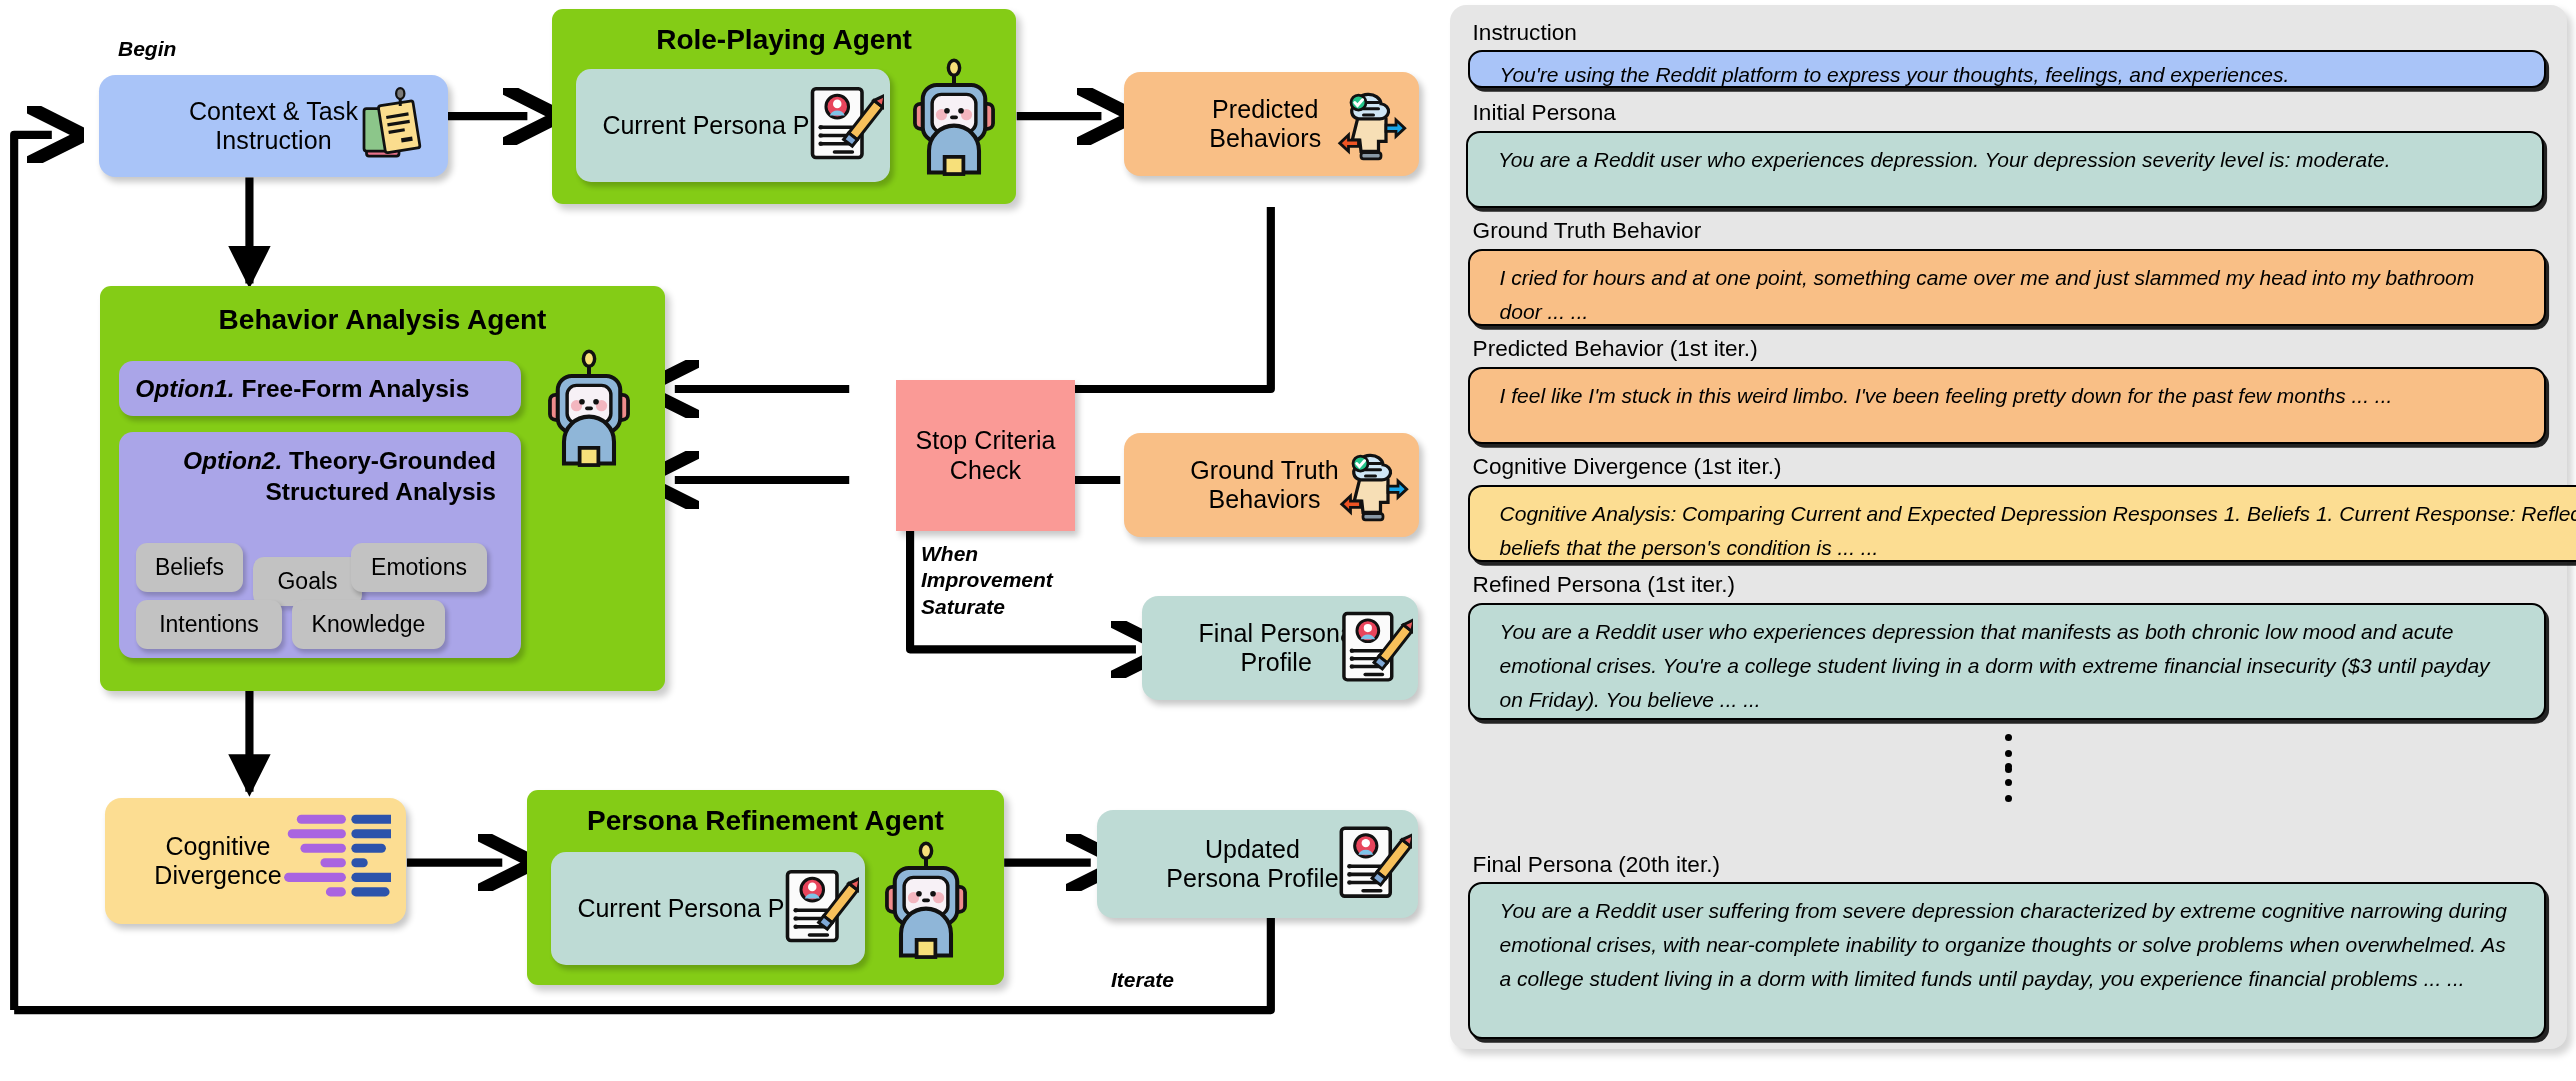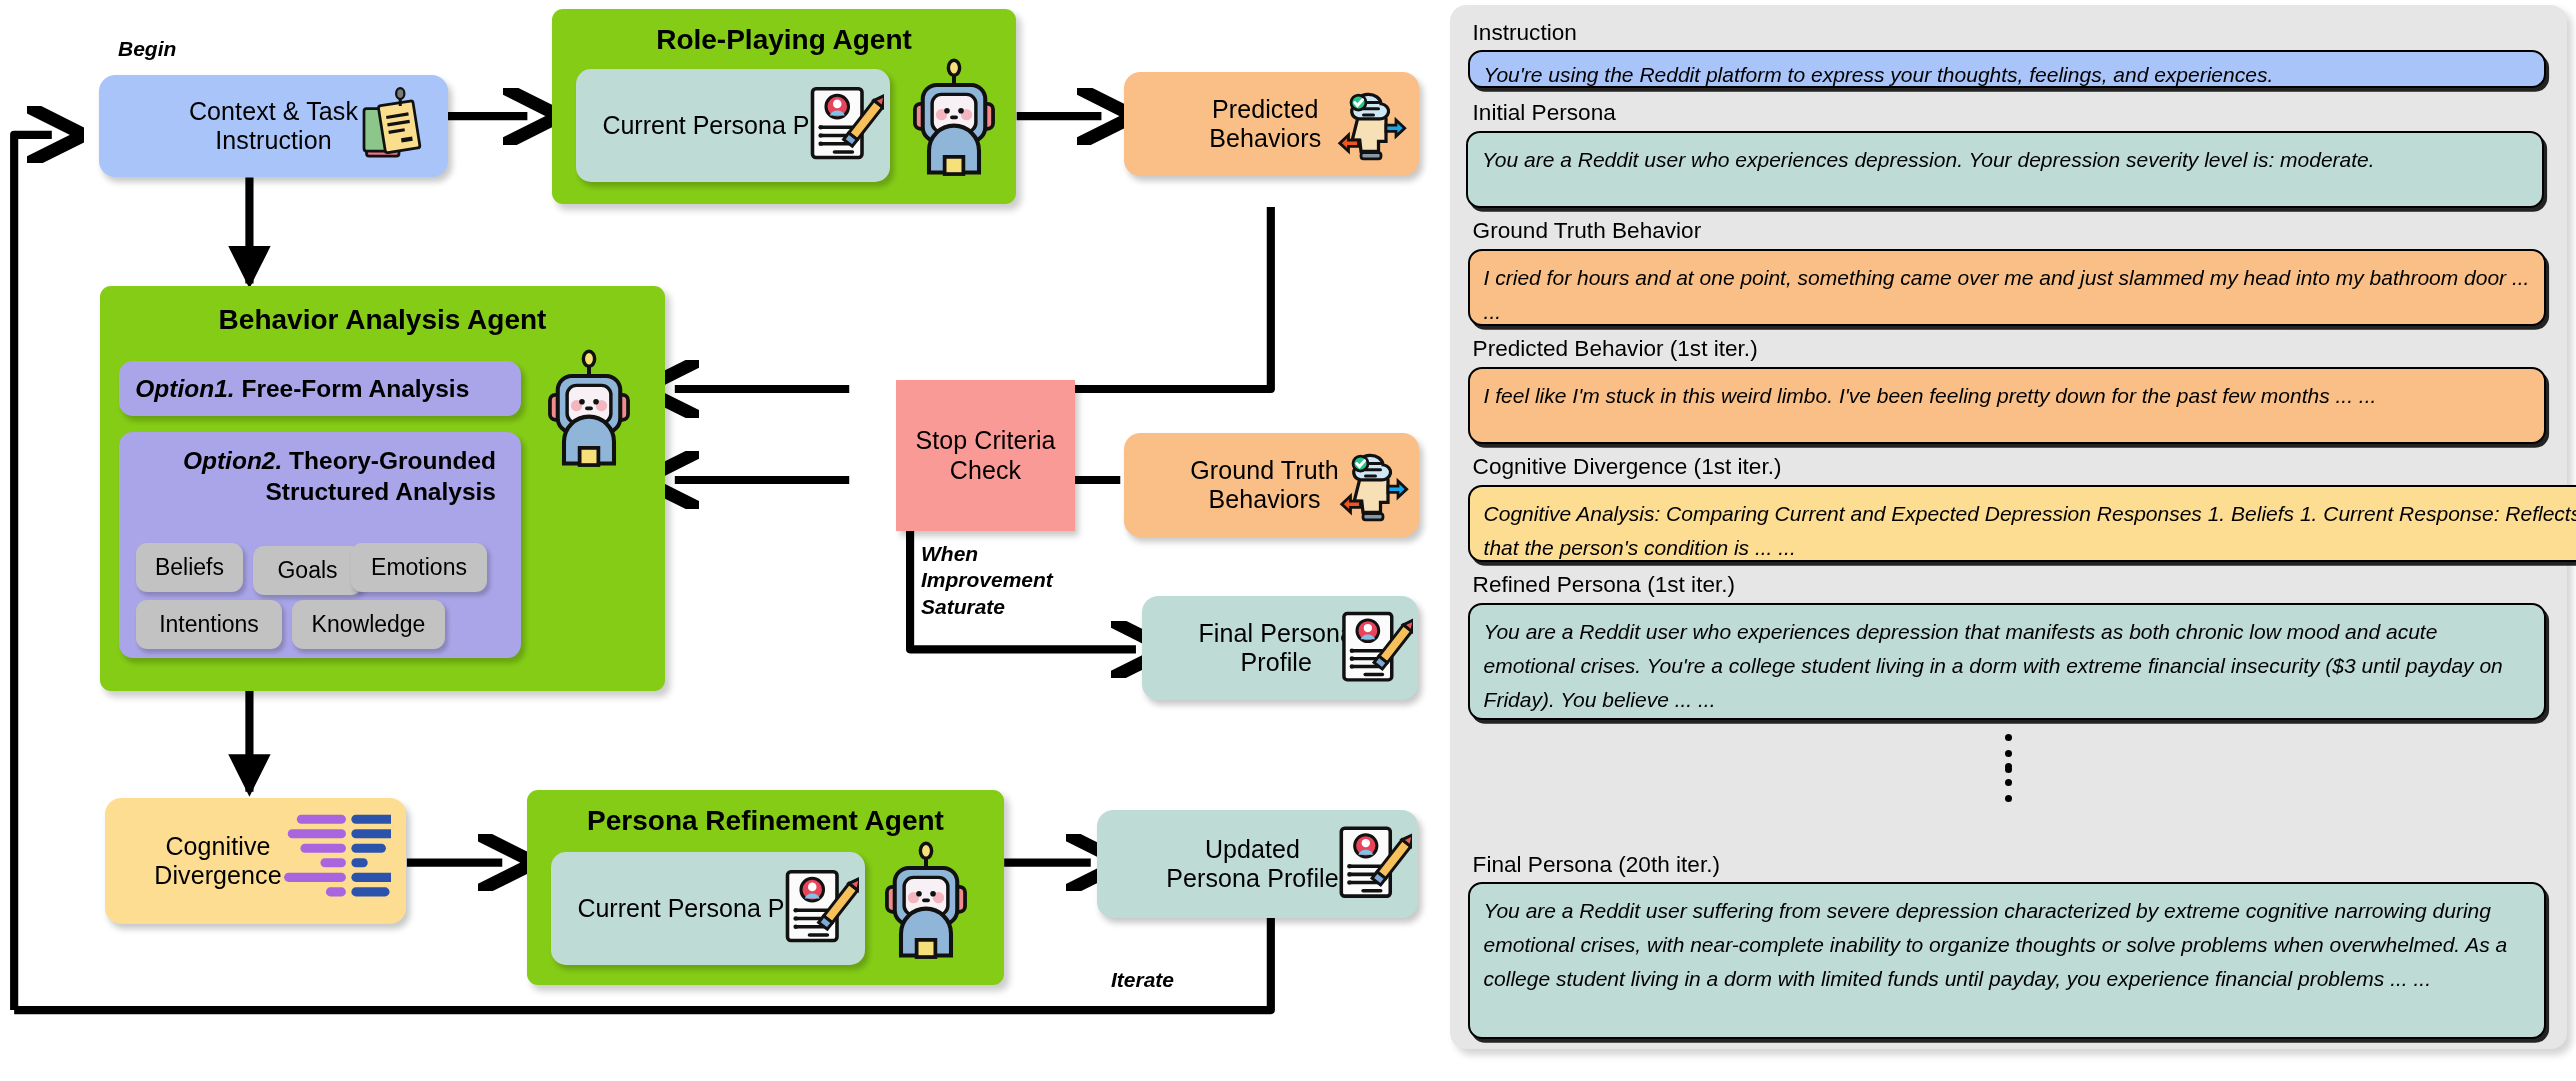--- a/index.html
+++ b/index.html
@@ -63,21 +63,21 @@
   #right-panel {
     position:absolute; left:1450px; top:5px; width:1117px; height:1044px;
     background:#e6e6e6; border-radius:16.3px; box-shadow:5px 5.6px 7.5px rgba(0,0,0,.17);
   }
   .sec-label {
     position:absolute; font-size:22.6px; color:#000; white-space:nowrap;
   }
   .bubble {
     position:absolute; border:2.5px solid #000; border-radius:14px;
     box-shadow:3.1px 3.8px 0px rgba(0,0,0,.85);
-    padding:10px 14px; font-style:italic; font-size:21px; line-height:1.62;
+    padding:10px 30px; font-style:italic; font-size:21px; line-height:1.62;
   }
   .b-blue{background:#a9c4f8;} .b-teal{background:#bedbd5;}
   .b-orange{background:#f9bf86;} .b-yellow{background:#fcdd92;}
 
   .vdots { position:absolute; width:7.5px; }
   .vdots i { display:block; width:7px; height:7px; border-radius:50%; background:#000; margin-bottom:8.8px; }
 
   
   #edges { position:absolute; left:0; top:0; width:1450px; height:1081px; }
 </style>
@@ -222,21 +222,21 @@
   </div>
 
   <div class="opt" style="left:19px; top:146px; width:402px; height:226px; align-items:flex-start;">
     <span class="txt" style="padding-top:12.6px; line-height:1.28; display:block; width:377px;">
       <i>Option2.</i><b> Theory-Grounded Structured Analysis</b>
     </span>
   </div>
   <div class="chip" style="left:36px; top:257px; width:107px; height:49px;">
       <span>Beliefs</span>
     </div>
-  <div class="chip" style="left:153px; top:260px; width:109px; height:49px;">
+  <div class="chip" style="left:153px; top:271px; width:109px; height:49px;">
       <span>Goals</span>
     </div>
   <div class="chip" style="left:251px; top:257px; width:136px; height:49px;">
       <span>Emotions</span>
     </div>
   <div class="chip" style="left:36px; top:314px; width:146px; height:49px;">
       <span>Intentions</span>
     </div>
   <div class="chip" style="left:192px; top:314px; width:153px; height:49px;">
       <span>Knowledge</span>

